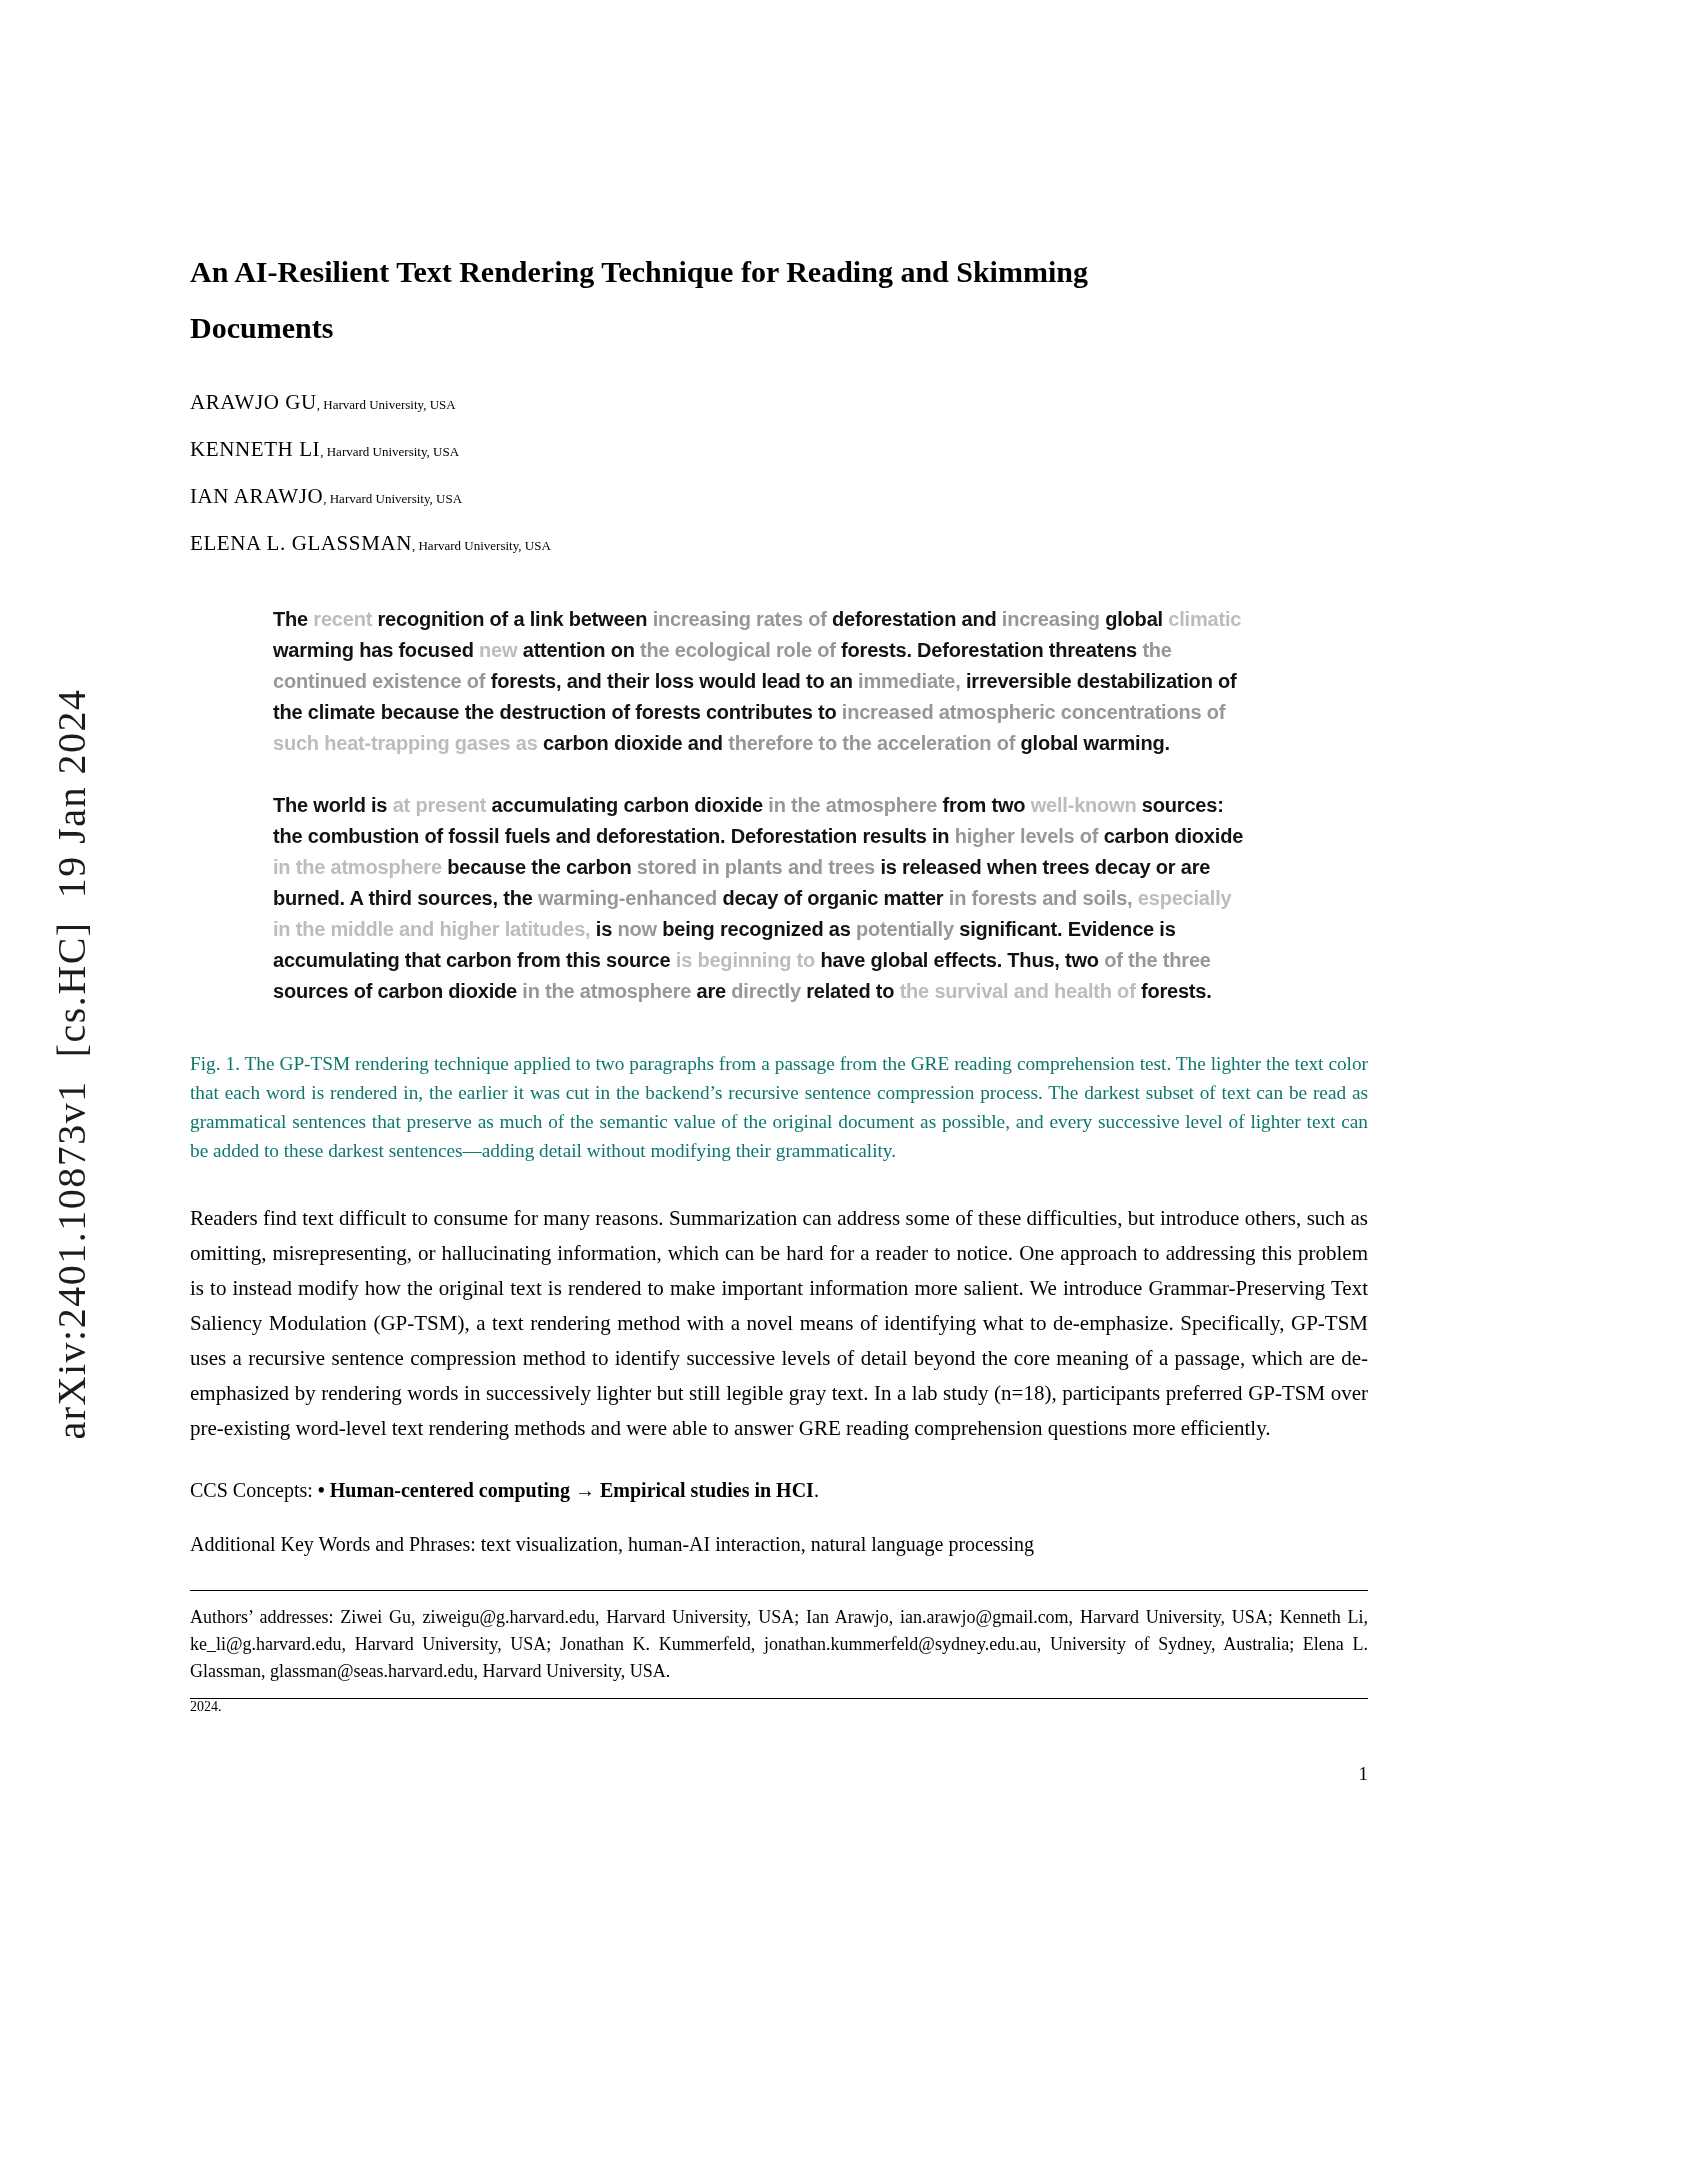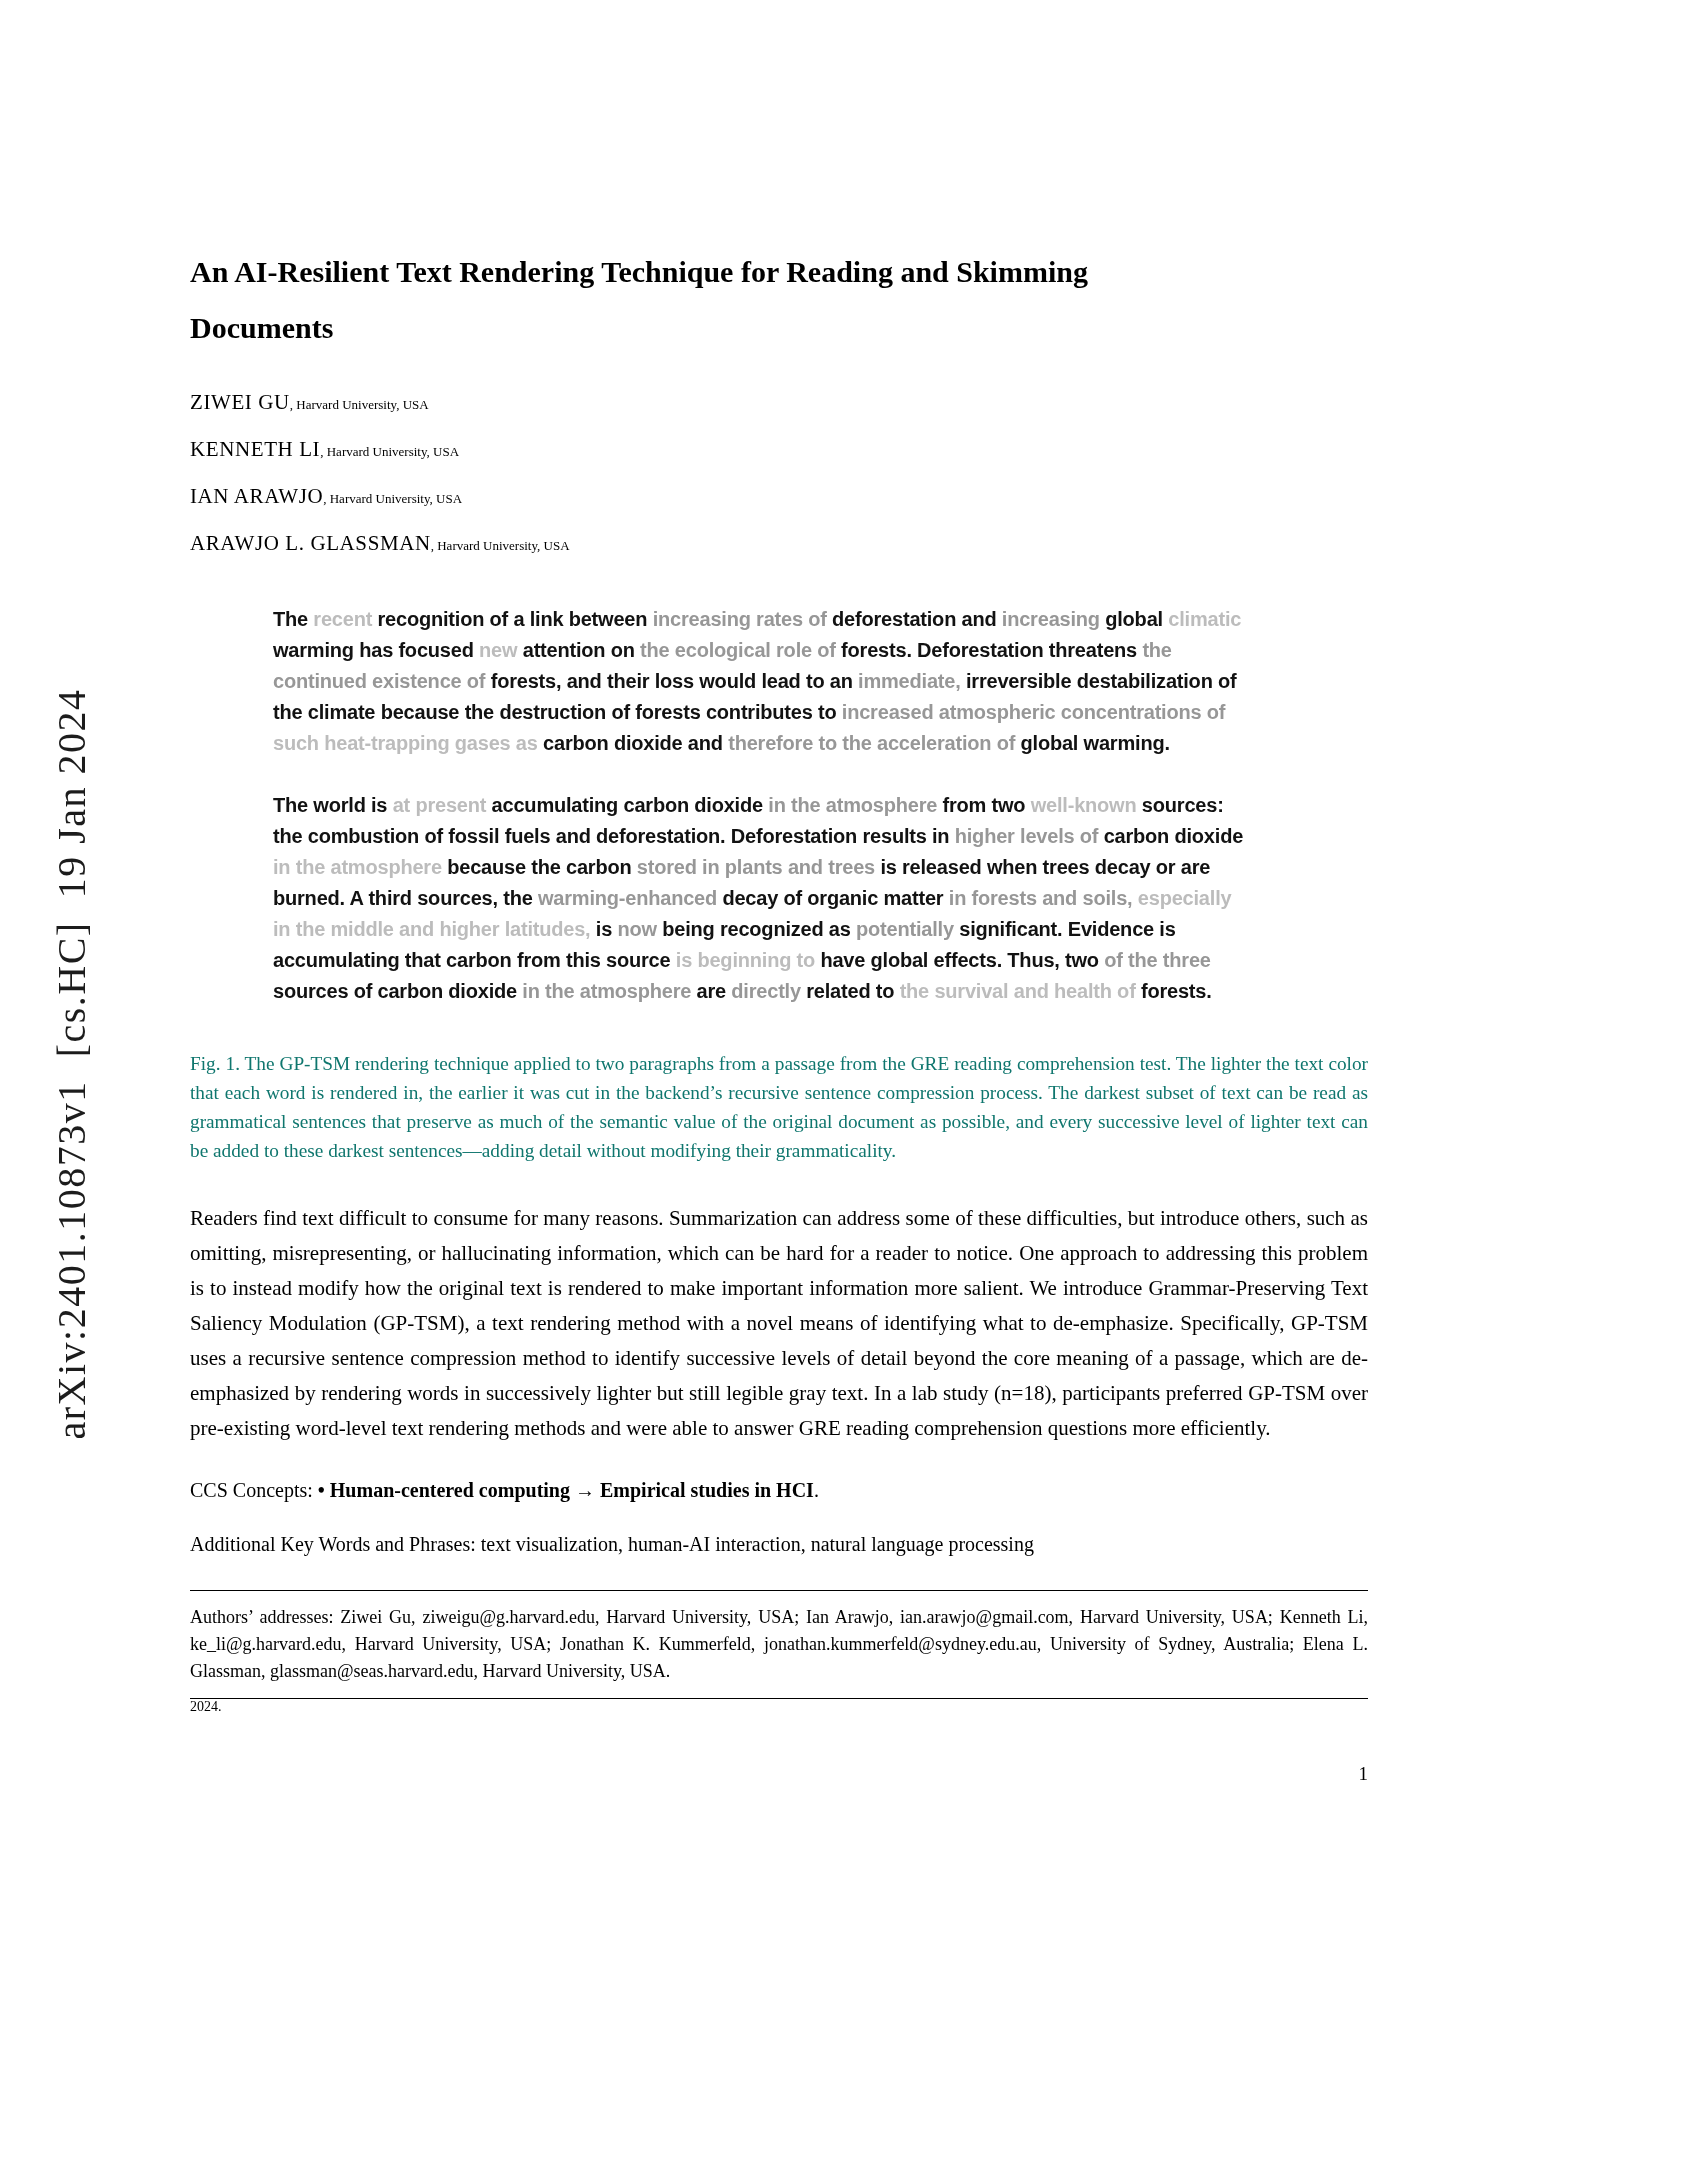--- a/index.html
+++ b/index.html
@@ -93,24 +93,24 @@
 <div class="watermark">arXiv:2401.10873v1  [cs.HC]  19 Jan 2024</div>
 
 <div class="content">
 
   <div class="title">
     <div>An AI-Resilient Text Rendering Technique for Reading and Skimming</div>
     <div>Documents</div>
   </div>
 
   <div class="authors">
-    <div class="author-row"><span class="author-name">ZIWEI GU</span><span class="author-affil">, Harvard University, USA</span></div>
+    <div class="author-row"><span class="author-name">ARAWJO GU</span><span class="author-affil">, Harvard University, USA</span></div>
     <div class="author-row"><span class="author-name">KENNETH LI</span><span class="author-affil">, Harvard University, USA</span></div>
     <div class="author-row"><span class="author-name">IAN ARAWJO</span><span class="author-affil">, Harvard University, USA</span></div>
-    <div class="author-row"><span class="author-name">ARAWJO L. GLASSMAN</span><span class="author-affil">, Harvard University, USA</span></div>
+    <div class="author-row"><span class="author-name">ELENA L. GLASSMAN</span><span class="author-affil">, Harvard University, USA</span></div>
   </div>
 
   <div class="figure">
       <p><span style="color: rgb(18, 18, 18);">The </span><span style="color: rgb(188, 188, 188);">recent </span><span style="color: rgb(18, 18, 18);">recognition of a link between </span><span style="color: rgb(151, 151, 151);">increasing rates of </span><span style="color: rgb(18, 18, 18);">deforestation and </span><span style="color: rgb(151, 151, 151);">increasing </span><span style="color: rgb(18, 18, 18);">global </span><span style="color: rgb(188, 188, 188);">climatic </span><span style="color: rgb(18, 18, 18);">warming has focused </span><span style="color: rgb(188, 188, 188);">new </span><span style="color: rgb(18, 18, 18);">attention on </span><span style="color: rgb(151, 151, 151);">the ecological role of </span><span style="color: rgb(18, 18, 18);">forests. Deforestation threatens </span><span style="color: rgb(151, 151, 151);">the continued existence of </span><span style="color: rgb(18, 18, 18);">forests, and their loss would lead to an </span><span style="color: rgb(151, 151, 151);">immediate, </span><span style="color: rgb(18, 18, 18);">irreversible destabilization of the climate because the destruction of forests contributes to </span><span style="color: rgb(151, 151, 151);">increased atmospheric concentrations of </span><span style="color: rgb(188, 188, 188);">such heat-trapping gases as </span><span style="color: rgb(18, 18, 18);">carbon dioxide and </span><span style="color: rgb(151, 151, 151);">therefore </span><span style="color: rgb(151, 151, 151);">to the acceleration of </span><span style="color: rgb(18, 18, 18);">global warming.</span></p>
       <p><span style="color: rgb(18, 18, 18);">The world is </span><span style="color: rgb(188, 188, 188);">at present </span><span style="color: rgb(18, 18, 18);">accumulating carbon dioxide </span><span style="color: rgb(151, 151, 151);">in the atmosphere </span><span style="color: rgb(18, 18, 18);">from two </span><span style="color: rgb(188, 188, 188);">well-known </span><span style="color: rgb(18, 18, 18);">sources: the combustion of fossil fuels and deforestation. Deforestation results in </span><span style="color: rgb(151, 151, 151);">higher levels of </span><span style="color: rgb(18, 18, 18);">carbon dioxide </span><span style="color: rgb(188, 188, 188);">in the atmosphere </span><span style="color: rgb(18, 18, 18);">because the carbon </span><span style="color: rgb(151, 151, 151);">stored in plants and trees </span><span style="color: rgb(18, 18, 18);">is released when trees decay or are burned. A third sources, the </span><span style="color: rgb(151, 151, 151);">warming-enhanced </span><span style="color: rgb(18, 18, 18);">decay of organic matter </span><span style="color: rgb(151, 151, 151);">in forests and soils, </span><span style="color: rgb(188, 188, 188);">especially in the middle and higher latitudes, </span><span style="color: rgb(18, 18, 18);">is </span><span style="color: rgb(151, 151, 151);">now </span><span style="color: rgb(18, 18, 18);">being recognized as </span><span style="color: rgb(151, 151, 151);">potentially </span><span style="color: rgb(18, 18, 18);">significant. Evidence is accumulating that carbon from this source </span><span style="color: rgb(188, 188, 188);">is beginning to </span><span style="color: rgb(18, 18, 18);">have global effects. Thus, two </span><span style="color: rgb(151, 151, 151);">of the three </span><span style="color: rgb(18, 18, 18);">sources of carbon dioxide </span><span style="color: rgb(151, 151, 151);">in the atmosphere </span><span style="color: rgb(18, 18, 18);">are </span><span style="color: rgb(151, 151, 151);">directly </span><span style="color: rgb(18, 18, 18);">related to </span><span style="color: rgb(188, 188, 188);">the survival and health of </span><span style="color: rgb(18, 18, 18);">forests.</span></p>
     </div>
 
   <div class="caption">Fig. 1. The GP-TSM rendering technique applied to two paragraphs from a passage from the GRE reading comprehension test. The lighter the text color that each word is rendered in, the earlier it was cut in the backend’s recursive sentence compression process. The darkest subset of text can be read as grammatical sentences that preserve as much of the semantic value of the original document as possible, and every successive level of lighter text can be added to these darkest sentences—adding detail without modifying their grammaticality.</div>
 
   <div class="abstract">Readers find text difficult to consume for many reasons. Summarization can address some of these difficulties, but introduce others, such as omitting, misrepresenting, or hallucinating information, which can be hard for a reader to notice. One approach to addressing this problem is to instead modify how the original text is rendered to make important information more salient. We introduce Grammar-Preserving Text Saliency Modulation (GP-TSM), a text rendering method with a novel means of identifying what to de-emphasize. Specifically, GP-TSM uses a recursive sentence compression method to identify successive levels of detail beyond the core meaning of a passage, which are de-emphasized by rendering words in successively lighter but still legible gray text. In a lab study (n=18), participants preferred GP-TSM over pre-existing word-level text rendering methods and were able to answer GRE reading comprehension questions more efficiently.</div>

